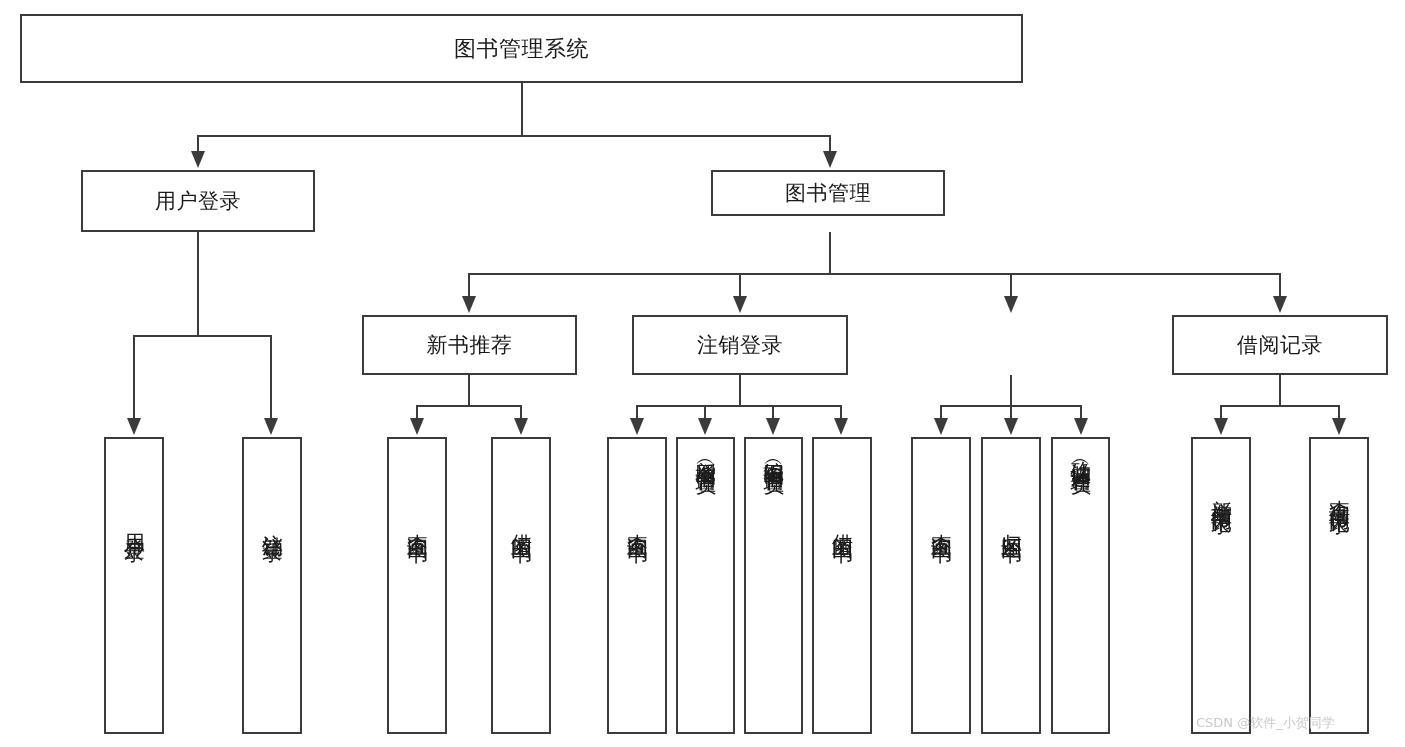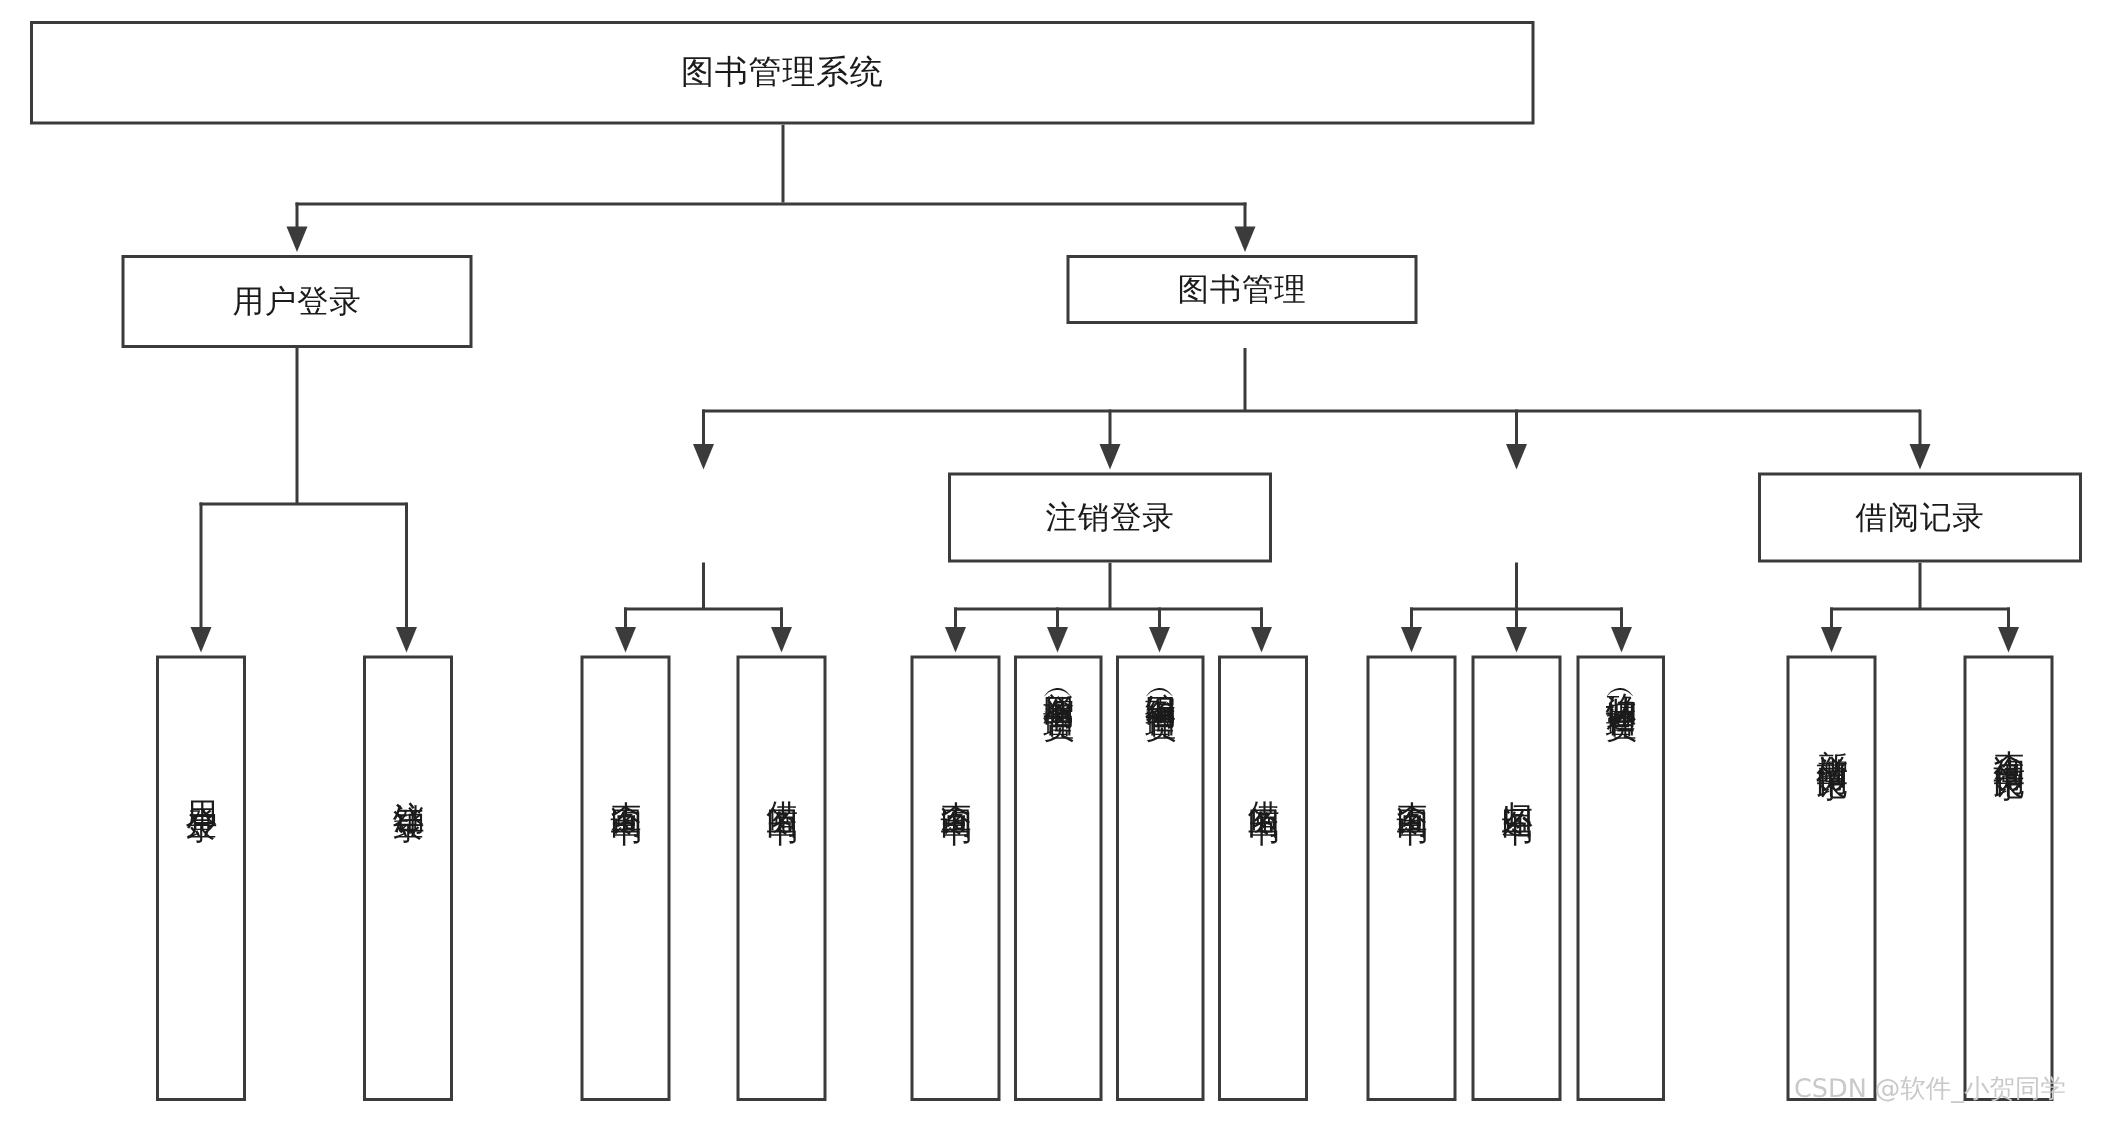--- a/index.html
+++ b/index.html
@@ -57,21 +57,21 @@
     width:0;height:0;
     border-left:7px solid transparent;
     border-right:7px solid transparent;
     border-top:17px solid #3b3b3b;
   }
 
   
   #watermark{
     position:absolute;
     color:#c9c9c9;
-    font-size:17px;
+    font-size:13px;
     white-space:nowrap;
     font-family:"DejaVu Sans","Liberation Sans",sans-serif;
   }
 </style>
 </head>
 <body>
 
 <div id="stage">
 
   <div class="seg vseg" style="left:521px;top:83px;width:2px;height:52px;"></div>
@@ -137,20 +137,23 @@
     <span class="lbl">图书管理系统</span>
   </div>
 
   <div class="node horiz" style="left:81px;top:170px;width:234px;height:62px;">
     <span class="lbl">用户登录</span>
   </div>
   <div class="node horiz" style="left:711px;top:170px;width:234px;height:46px;">
     <span class="lbl">图书管理</span>
   </div>
 
+  <div class="node horiz" style="left:362px;top:315px;width:215px;height:60px;">
+    <span class="lbl">新书推荐</span>
+  </div>
   <div class="node horiz" style="left:632px;top:315px;width:216px;height:60px;">
     <span class="lbl">注销登录</span>
   </div>
   <div class="node horiz" style="left:1172px;top:315px;width:216px;height:60px;">
     <span class="lbl">借阅记录</span>
   </div>
 
   <div class="node vert" style="left:104px;top:437px;width:60px;height:297px;padding-top:78px;">
     <span class="lbl">用户登录</span>
   </div>

